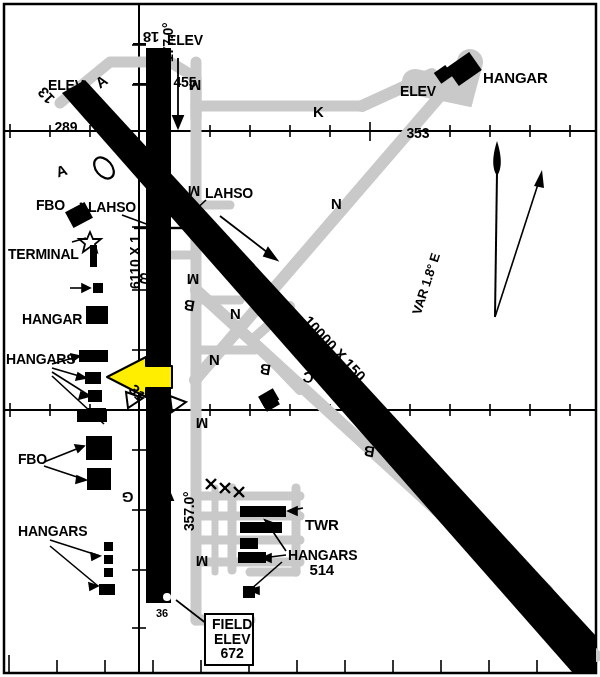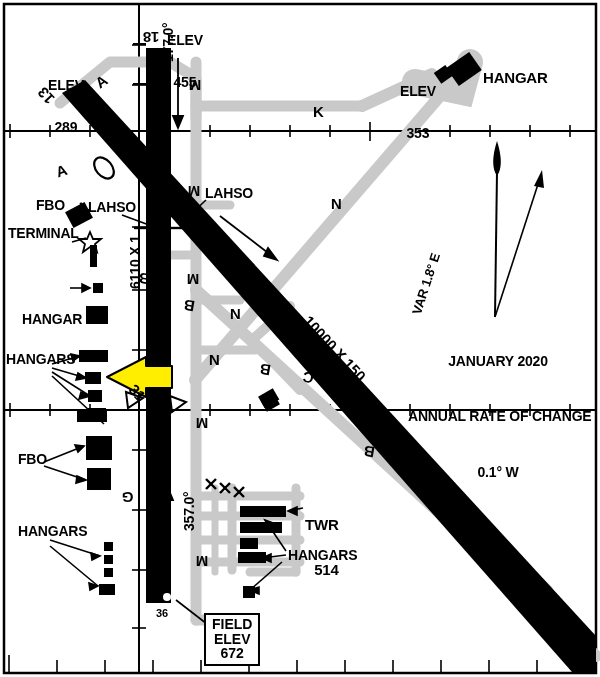--- a/index.html
+++ b/index.html
@@ -21,21 +21,21 @@
     letter-spacing:-0.2px;
   }
   .ctr{text-align:center;}
   .box-field{
     position:absolute;
     border:2px solid #000;
     background:#fff;
     text-align:center;
     font-weight:bold;
     line-height:1.05;
-    padding:2px 6px 3px 6px;
+    padding:2px 0 3px 6px;
   }
 </style>
 </head>
 <body>
 
 <div id="diagram">
 
   <svg id="svgmap" viewBox="0 0 600 677">
 
     <rect x="4" y="4" width="592" height="669" fill="none" stroke="#000" stroke-width="2.5"></rect>
@@ -320,61 +320,56 @@
   <div class="lbl" style="left:161px;top:62px;font-size:14px;transform:rotate(-90deg);transform-origin:left top;">177.0°</div>
 
   <div class="lbl" style="left:36px;top:198px;font-size:14px;">FBO</div>
 
   <div class="lbl" style="left:88px;top:200px;font-size:14px;">LAHSO</div>
 
   <div class="lbl" style="left:205px;top:186px;font-size:14px;">LAHSO</div>
 
   <div class="lbl" style="left:196px;top:203px;font-size:14px;transform:rotate(42deg);transform-origin:left top;">132.0°</div>
 
-  <div class="lbl" style="left:8px;top:226px;font-size:14px;">TERMINAL</div>
+  <div class="lbl" style="left:8px;top:247px;font-size:14px;">TERMINAL</div>
 
 
   <div class="lbl" style="left:22px;top:312px;font-size:14px;">HANGAR</div>
 
   <div class="lbl" style="left:6px;top:352px;font-size:14px;">HANGARS</div>
 
   <div class="lbl" style="left:18px;top:452px;font-size:14px;">FBO</div>
 
   <div class="lbl" style="left:18px;top:524px;font-size:14px;">HANGARS</div>
 
   <div class="lbl" style="left:128px;top:289px;font-size:14px;transform:rotate(-90deg);transform-origin:left top;">6110 X 1</div>
 
   <div class="lbl" style="left:312px;top:313px;font-size:15px;transform:rotate(47deg);transform-origin:left top;">10000 X 150</div>
 
   <div class="lbl" style="left:129px;top:385px;font-size:15px;transform:rotate(47deg);">31</div>
 
   <div class="lbl" style="left:182px;top:531px;font-size:14px;transform:rotate(-90deg);transform-origin:left top;">357.0°</div>
 
   <div class="lbl" style="left:156px;top:608px;font-size:11px;">36</div>
 
-  <div class="lbl ctr" style="left:305px;top:486px;font-size:15px;text-align:right;">
+  <div class="lbl ctr" style="left:305px;top:486px;font-size:15px;">
     <div>TWR</div>
     <div>514</div>
   </div>
 
   <div class="lbl" style="left:288px;top:548px;font-size:14px;">HANGARS</div>
 
   <div class="box-field" style="left:204px;top:613px;font-size:14px;">
     <div>FIELD</div>
     <div>ELEV</div>
     <div>672</div>
   </div>
 
   <div class="lbl" style="left:410px;top:312px;font-size:13px;transform:rotate(-72deg);transform-origin:left top;">VAR 1.8° E</div>
 
-  <div class="lbl ctr" style="left:408px;top:315px;width:180px;font-size:14px;line-height:1.32;">
-    <div>JANUARY 2020</div>
-    <div>ANNUAL RATE OF CHANGE</div>
-    <div>0.1° W</div>
-  </div>
 
   <div id="taxiway-labels">
       <div class="lbl" style="left: 96px; top: 74px; font-size: 15px; transform: rotate(-35deg);">A</div>
       <div class="lbl" style="left: 56px; top: 163px; font-size: 15px; transform: rotate(-18deg);">A</div>
       <div class="lbl" style="left: 80px; top: 199px; font-size: 15px; transform: rotate(-18deg);">L</div>
       <div class="lbl" style="left: 313px; top: 104px; font-size: 15px; transform: rotate(0deg);">K</div>
       <div class="lbl" style="left: 189px; top: 78px; font-size: 15px; transform: rotate(180deg);">M</div>
       <div class="lbl" style="left: 188px; top: 184px; font-size: 15px; transform: rotate(180deg);">M</div>
       <div class="lbl" style="left: 187px; top: 272px; font-size: 15px; transform: rotate(180deg);">M</div>
       <div class="lbl" style="left: 196px; top: 416px; font-size: 15px; transform: rotate(180deg);">M</div>

